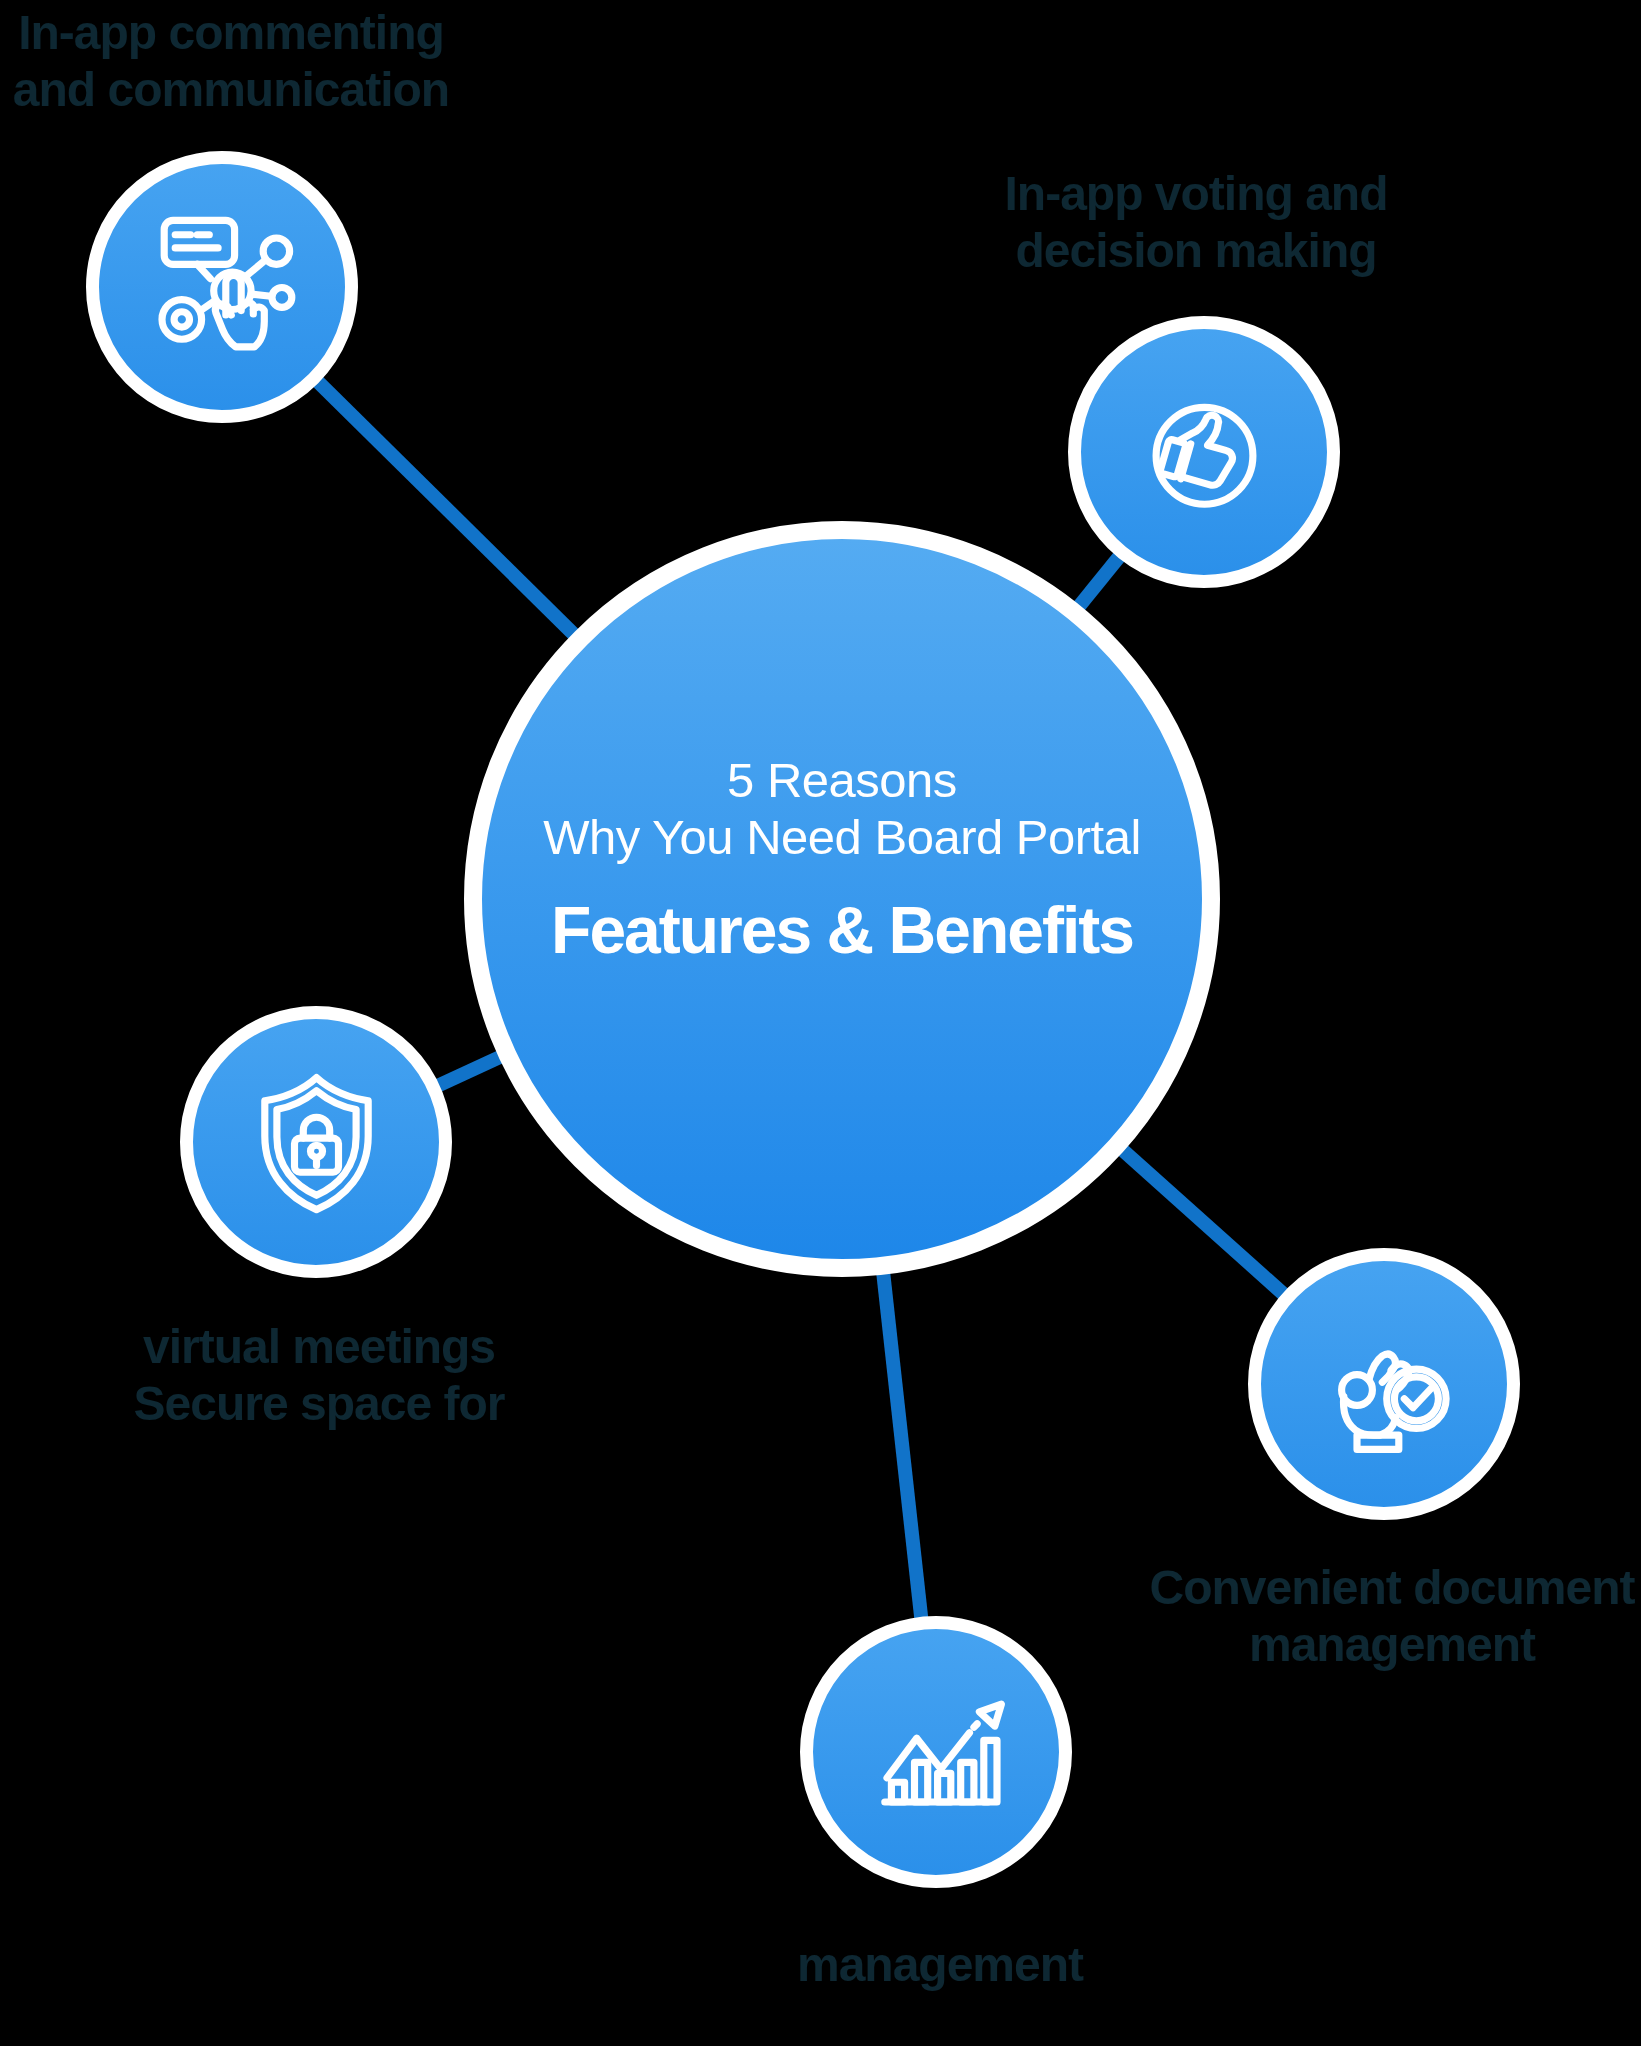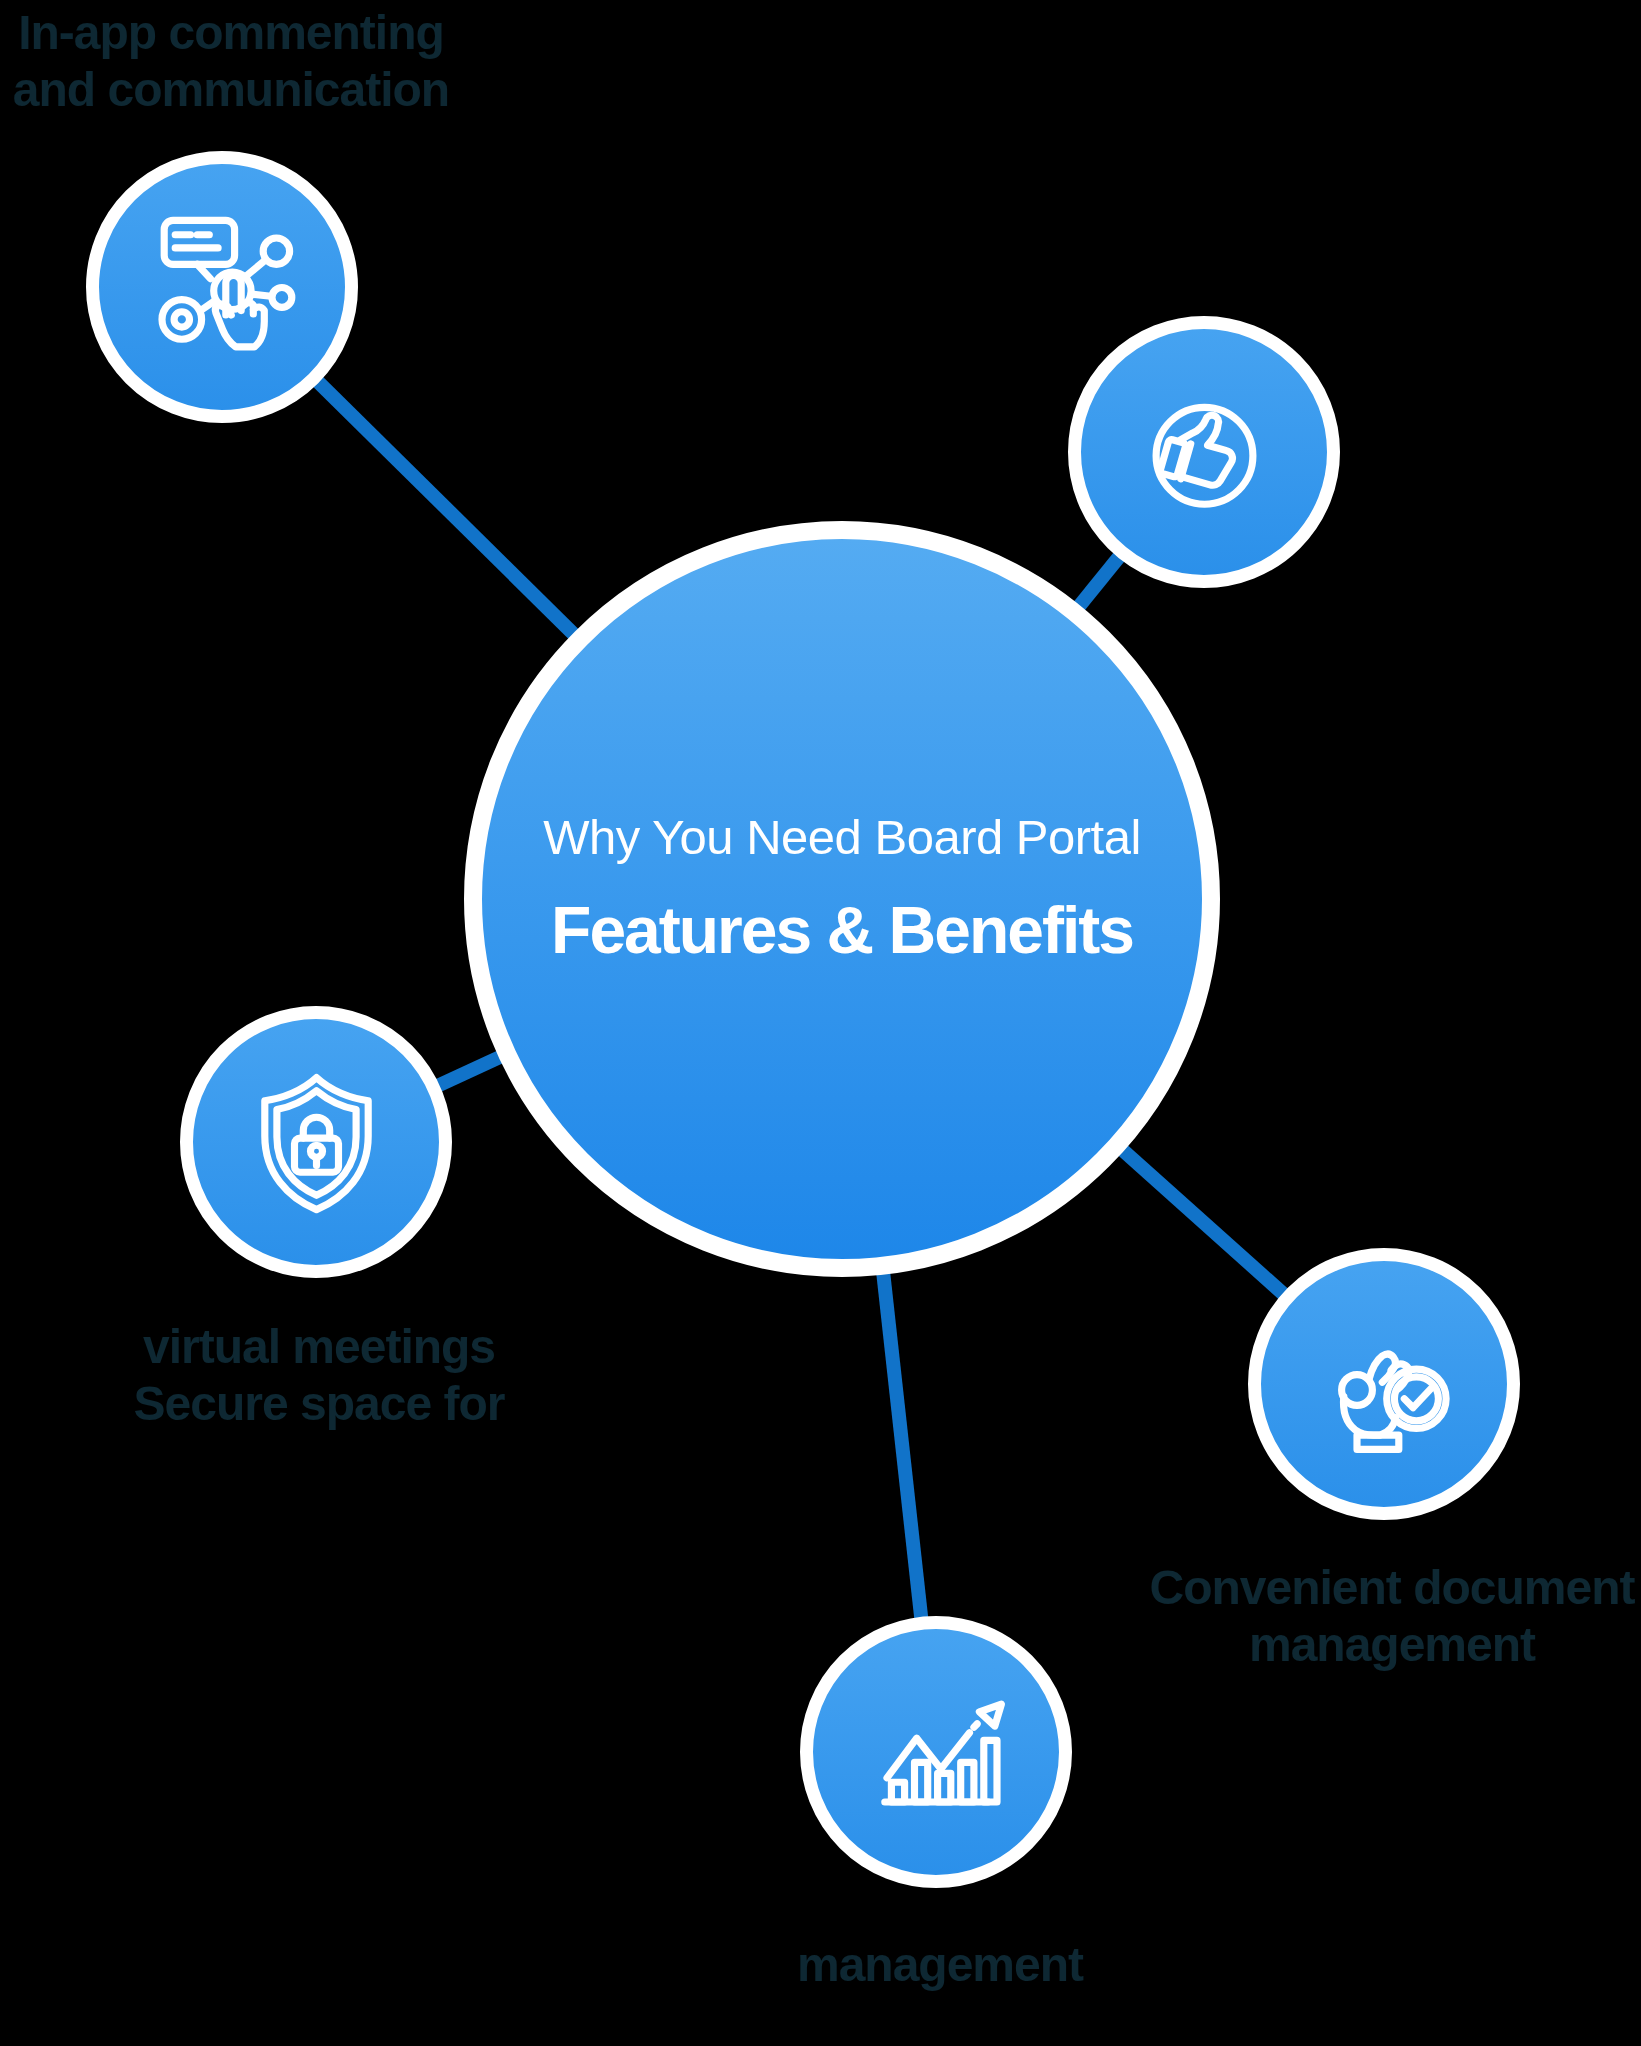--- a/index.html
+++ b/index.html
@@ -74,20 +74,21 @@
 
   <svg class="connectors" viewBox="0 0 1641 2046">
     <line x1="222" y1="287" x2="842" y2="899"></line>
     <line x1="1204" y1="452" x2="842" y2="899"></line>
     <line x1="316" y1="1142" x2="842" y2="899"></line>
     <line x1="1384" y1="1384" x2="842" y2="899"></line>
     <line x1="936" y1="1752" x2="842" y2="899"></line>
   </svg>
 
   <div class="center-circle"></div>
+  <div class="center-text center-sub1">5 Reasons</div>
   <div class="center-text center-sub2">Why You Need Board Portal</div>
   <div class="center-text center-heading">Features &amp; Benefits</div>
 
   <div class="node node-commenting">
     <svg class="icon" viewBox="0 0 150 150">
       <rect x="22" y="14" width="64" height="40" rx="8"></rect>
       <path d="M52,54 l12,13"></path>
       <line x1="32" y1="27" x2="46" y2="27"></line>
       <line x1="52" y1="27" x2="63" y2="27"></line>
       <line x1="32" y1="39" x2="71" y2="39"></line>
@@ -109,20 +110,24 @@
 
   <div class="node node-voting">
     <svg class="icon" viewBox="0 0 150 150">
       <circle cx="75" cy="78" r="44"></circle>
       <g transform="rotate(16 75 78)">
         <rect x="40" y="72" width="16" height="32" rx="3"></rect>
         <path d="M60,71 v33"></path>
         <path d="M60,102 h27 a8 8 0 0 0 8,-6 l5,-19 a7 7 0 0 0 -7,-9 h-18 q6,-12 4,-21 a6 6 0 0 0 -12,-1 q-1,9 -8,15 l-9,9"></path>
       </g>
     </svg>
+  </div>
+  <div class="label label-voting">
+    <span>In-app voting and</span>
+    <span>decision making</span>
   </div>
 
   <div class="node node-secure">
     <svg class="icon" viewBox="0 0 150 150">
       <path d="M75,16 C62,28 44,35 28,37 v32 c0,34 21,56 47,67 26,-11 47,-33 47,-67 V37 C106,35 88,28 75,16 Z"></path>
       <path d="M75,28 C64,37 51,43 39,45 v25 c0,27 16,44 36,53 20,-9 36,-26 36,-53 V45 C99,43 86,37 75,28 Z"></path>
       <path d="M63,71 v-7 a12 12 0 0 1 24,0 v7"></path>
       <rect x="55" y="71" width="40" height="31" rx="5"></rect>
       <circle cx="75" cy="83" r="5.5"></circle>
       <line x1="75" y1="89" x2="75" y2="96"></line>

